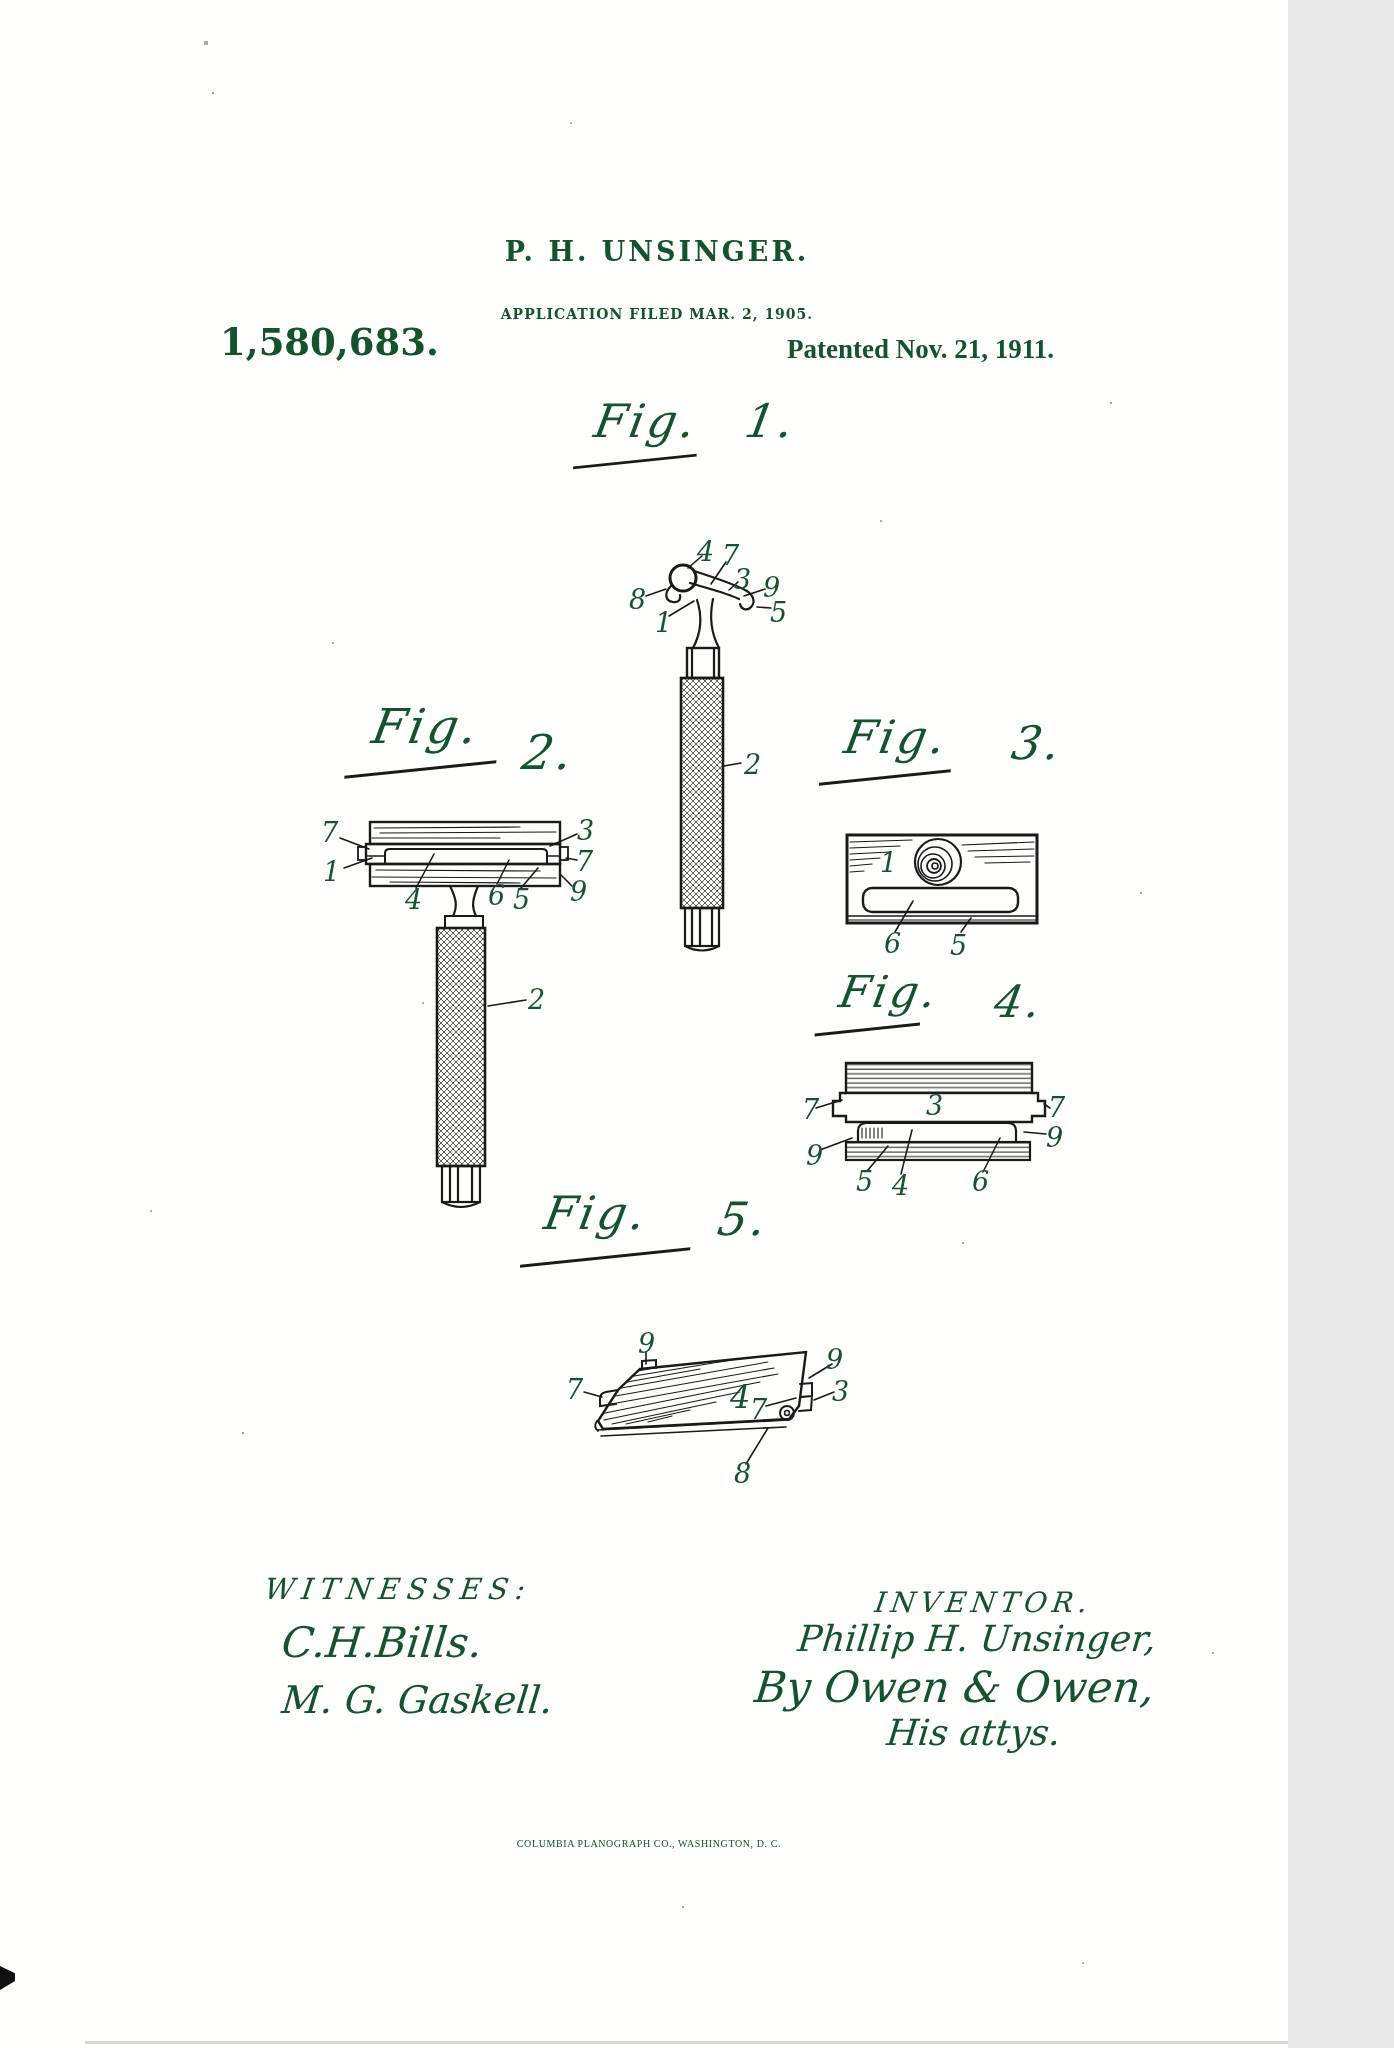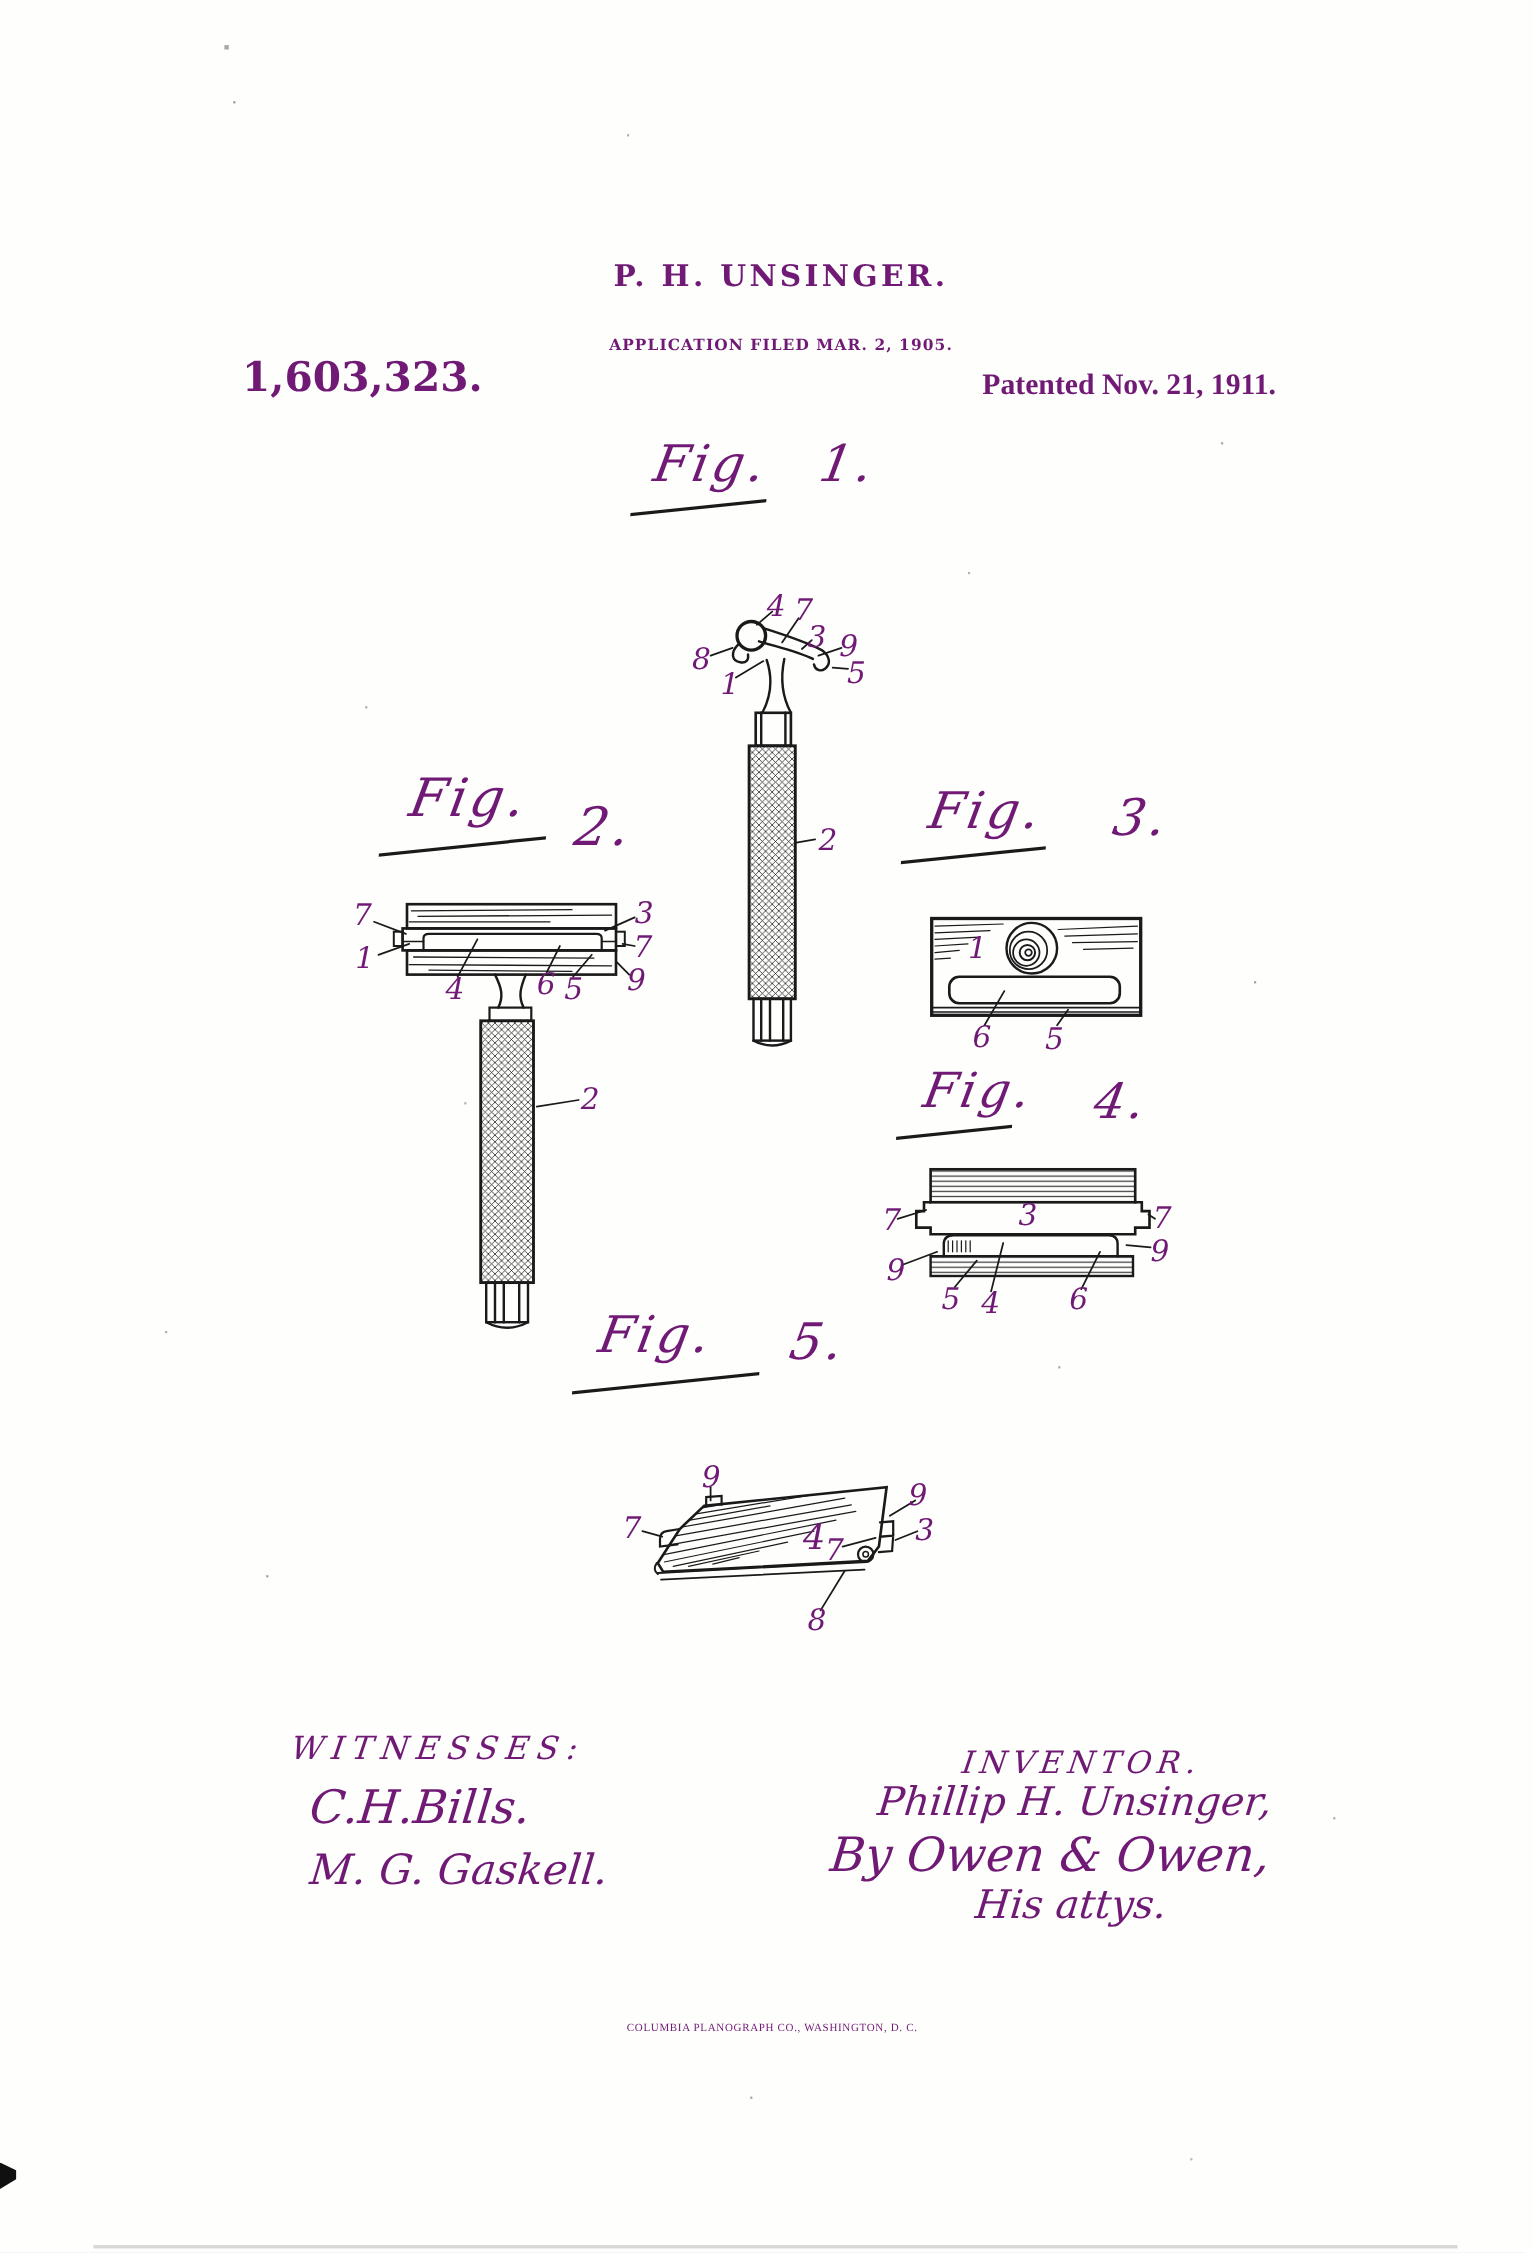--- a/index.html
+++ b/index.html
@@ -1,17 +1,17 @@
 <!DOCTYPE html>
 <html><head>
 <meta charset="utf-8">
 <style>
   html,body{margin:0;padding:0;background:#e9e9e9;}
-  .page{position:relative;width:1394px;height:2048px;background:#fefefdff;overflow:hidden;
-        font-family:"DejaVu Serif", serif;color:#701a75;}
+  .page{position:relative;width:1288px;height:2048px;background:#fefefdff;overflow:hidden;
+        font-family:"DejaVu Serif", serif;color:#14532d;}
   .abs{position:absolute;}
   
   .hline{position:absolute;left:0;right:0;text-align:center;text-indent:26px;
          font-family:"DejaVu Serif", serif;font-weight:bold;letter-spacing:3px;white-space:nowrap;}
   .h-author{top:236px;font-size:27px;}
   .h-title{top:276px;font-size:19px;letter-spacing:2px;}
   .h-app{top:306px;font-size:14px;letter-spacing:1px;}
   .h-number{left:220px;top:320px;font-size:37px;font-weight:bold;letter-spacing:0px;}
   .h-patented{right:234px;top:334px;font-size:27px;font-weight:bold;font-family:"Liberation Serif", serif;}
   
@@ -38,21 +38,21 @@
       1212px 1652px 0 0 #ababab, 682px 1906px 0 0 #a3a3a3, 1082px 1962px 0 0 #b5b5b5,
       150px 1210px 0 0 #b0b0b0, 880px 520px 0 0 #b3b3b3;}
 </style>
 </head>
 <body>
 
 <div class="page">
 
   <div class="hline h-author">P. H. UNSINGER.</div>
   <div class="hline h-app">APPLICATION FILED MAR. 2, 1905.</div>
-  <div class="abs h-number">1,603,323.</div>
+  <div class="abs h-number">1,580,683.</div>
   <div class="abs h-patented">Patented Nov. 21, 1911.</div>
 
   <div class="figlab" style="left:595px;top:394px;">
     <span>Fig.</span><span class="num" style="margin-left:48px;">1.</span>
     <div class="ful" style="left:-14px;top:66px;width:122px;"></div>
   </div>
   <div class="figlab" style="left:373px;top:698px;font-size:48px;">
     <span>Fig.</span><span class="num" style="margin-left:48px;transform:translateY(26px);">2.</span>
     <div class="ful" style="left:-20px;top:70px;width:150px;"></div>
   </div>

